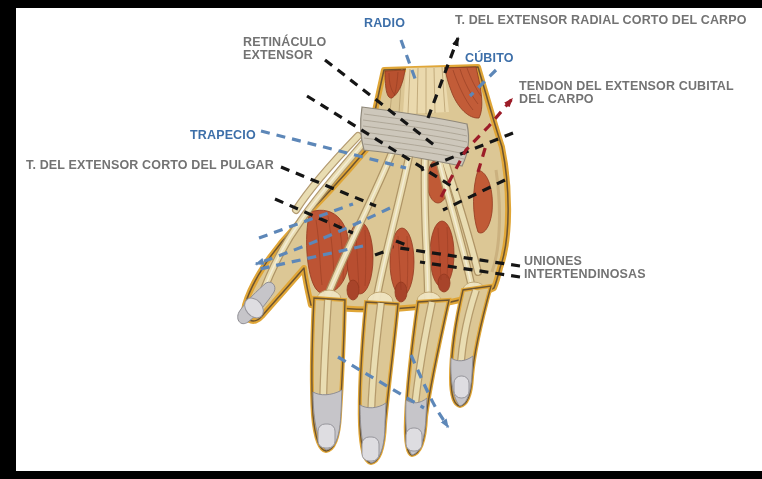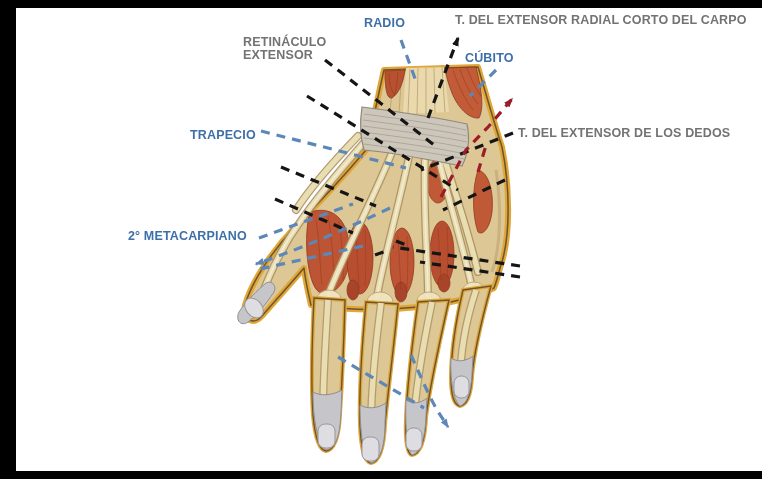--- a/index.html
+++ b/index.html
@@ -228,19 +228,22 @@
             <path d="M470,172 L479,142"></path>
           </g>
         </g>
       </svg>
 
       <div class="lbl blue" style="left:356px;top:16px">RADIO</div>
       <div class="lbl" style="left:447px;top:13px">T. DEL EXTENSOR RADIAL CORTO DEL CARPO</div>
       <div class="lbl ml" style="left:235px;top:36px">RETINÁCULO
 EXTENSOR</div>
       <div class="lbl blue" style="left:457px;top:51px">CÚBITO</div>
+      <div class="lbl ml" style="left:511px;top:80px">TENDON DEL EXTENSOR CUBITAL
+DEL CARPO</div>
       <div class="lbl blue" style="left:182px;top:128px">TRAPECIO</div>
-      <div class="lbl" style="left:510px;top:126px">T. DEL EXTENSOR DE LOS DEDOS</div>
-      <div class="lbl blue" style="left:120px;top:229px">2° METACARPIANO</div>
+      <div class="lbl" style="left:18px;top:158px">T. DEL EXTENSOR CORTO DEL PULGAR</div>
+      <div class="lbl ml" style="left:516px;top:255px">UNIONES
+INTERTENDINOSAS</div>
 
     </div>
   </div>
 </div>
 
 </body></html>

